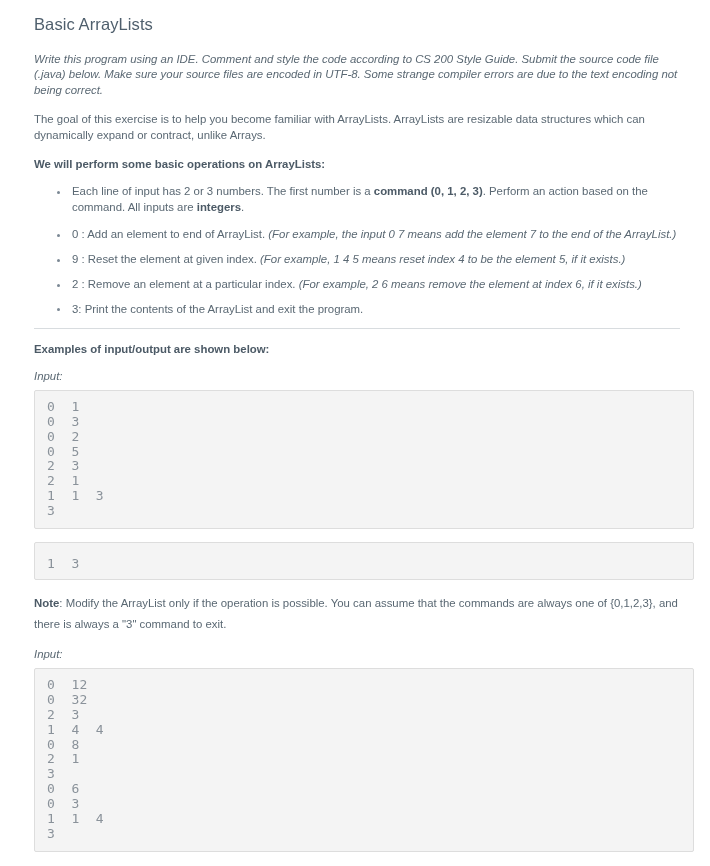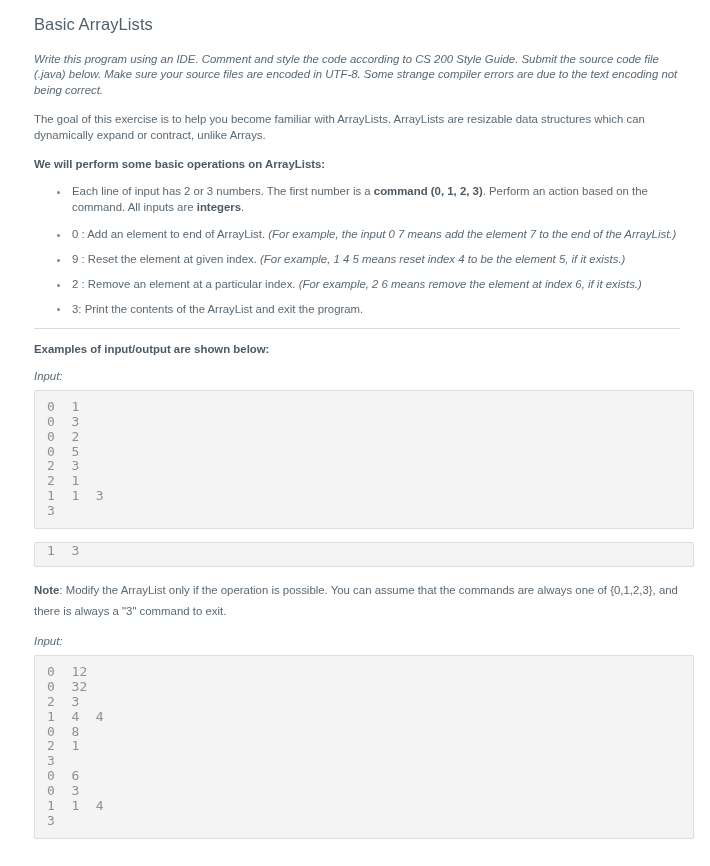--- a/index.html
+++ b/index.html
@@ -87,21 +87,21 @@
     font-family: "DejaVu Sans Mono", monospace;
     font-size: 13px;
     line-height: 14.9px;
     color: #8a929a;
     white-space: pre;
     overflow: hidden;
     letter-spacing: 0.3px;
   }
   pre.code.w1 { width: 646px; }
   pre.code.w2 { width: 646px; }
-  pre.code.out { padding-top: 1px; padding-bottom: 7px; }
+  pre.code.out { padding-top: 14px; padding-bottom: 7px; }
   .note-para { font-size: 11.4px; line-height: 21px; margin: 0 0 13px 0; }
 </style>
 </head>
 <body>
 
 <div class="page">
 
   <h1 class="title">Basic ArrayLists</h1>
 
   <p class="para italic">Write this program using an IDE. Comment and style the code according to CS 200 Style Guide. Submit the source code file (.java) below. Make sure your source files are encoded in UTF-8. Some strange compiler errors are due to the text encoding not being correct.</p>

